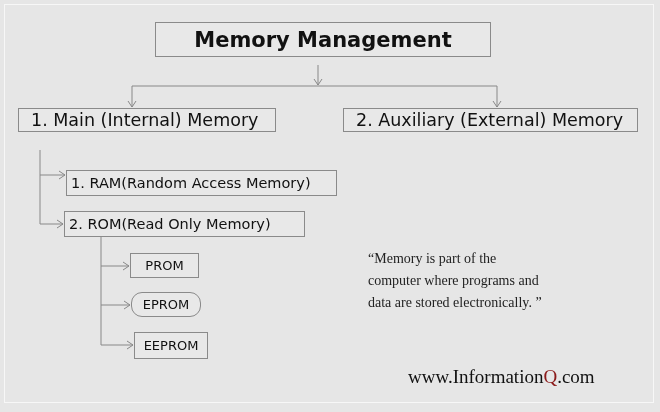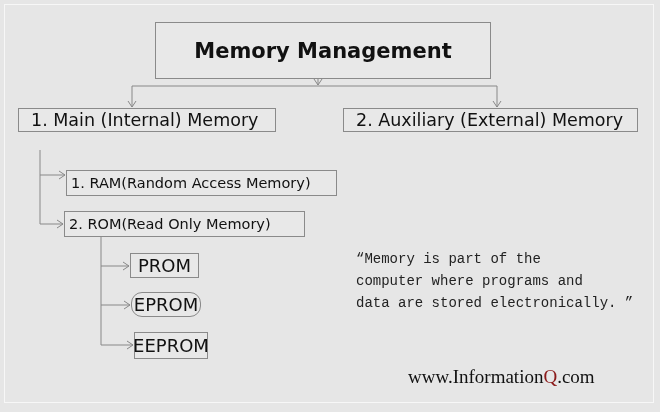--- a/index.html
+++ b/index.html
@@ -1,24 +1,24 @@
 <!DOCTYPE html>
 <html><head>
 <meta charset="utf-8">
 <style>
   html, body { margin:0; padding:0; }
   body { width:660px; height:412px; background:#e6e6e6; position:relative; overflow:hidden; font-family:"DejaVu Sans", sans-serif; }
   .frame { position:absolute; left:4px; top:4px; width:650px; height:399px; border:1px solid #f7f7f7; box-sizing:border-box; }
   .box { position:absolute; border:1px solid #8a8a8a; background:#e8e8e8; box-sizing:border-box; color:#111; display:flex; align-items:center; white-space:nowrap; }
-  .title { left:155px; top:22px; width:336px; height:57px; justify-content:center; font-weight:bold; font-size:21px; }
+  .title { left:155px; top:22px; width:336px; height:35px; justify-content:center; font-weight:bold; font-size:21px; }
   .lvl1 { height:24px; font-size:17.5px; padding-left:12px; }
   .lvl2 { height:26px; font-size:14.5px; padding-left:4px; }
-  .lvl3 { height:25px; font-size:18px; justify-content:center; }
+  .lvl3 { height:25px; font-size:13px; justify-content:center; }
   svg.lines { position:absolute; left:0; top:0; }
-  .quote { position:absolute; left:356px; top:248px; font-family:Liberation Mono, monospace; font-size:14px; line-height:22px; color:#222; white-space:nowrap; }
+  .quote { position:absolute; left:368px; top:248px; font-family:Liberation Serif, serif; font-size:14px; line-height:22px; color:#222; white-space:nowrap; }
   .site { position:absolute; left:408px; top:366px; font-family:"Liberation Serif", serif; font-size:19px; color:#111; }
   .site .q { color:#8b1a1a; }
 </style>
 </head>
 <body>
 
 <div class="frame"></div>
 
 <svg class="lines" width="660" height="412">
   <g stroke="#888" stroke-width="1" fill="none">

